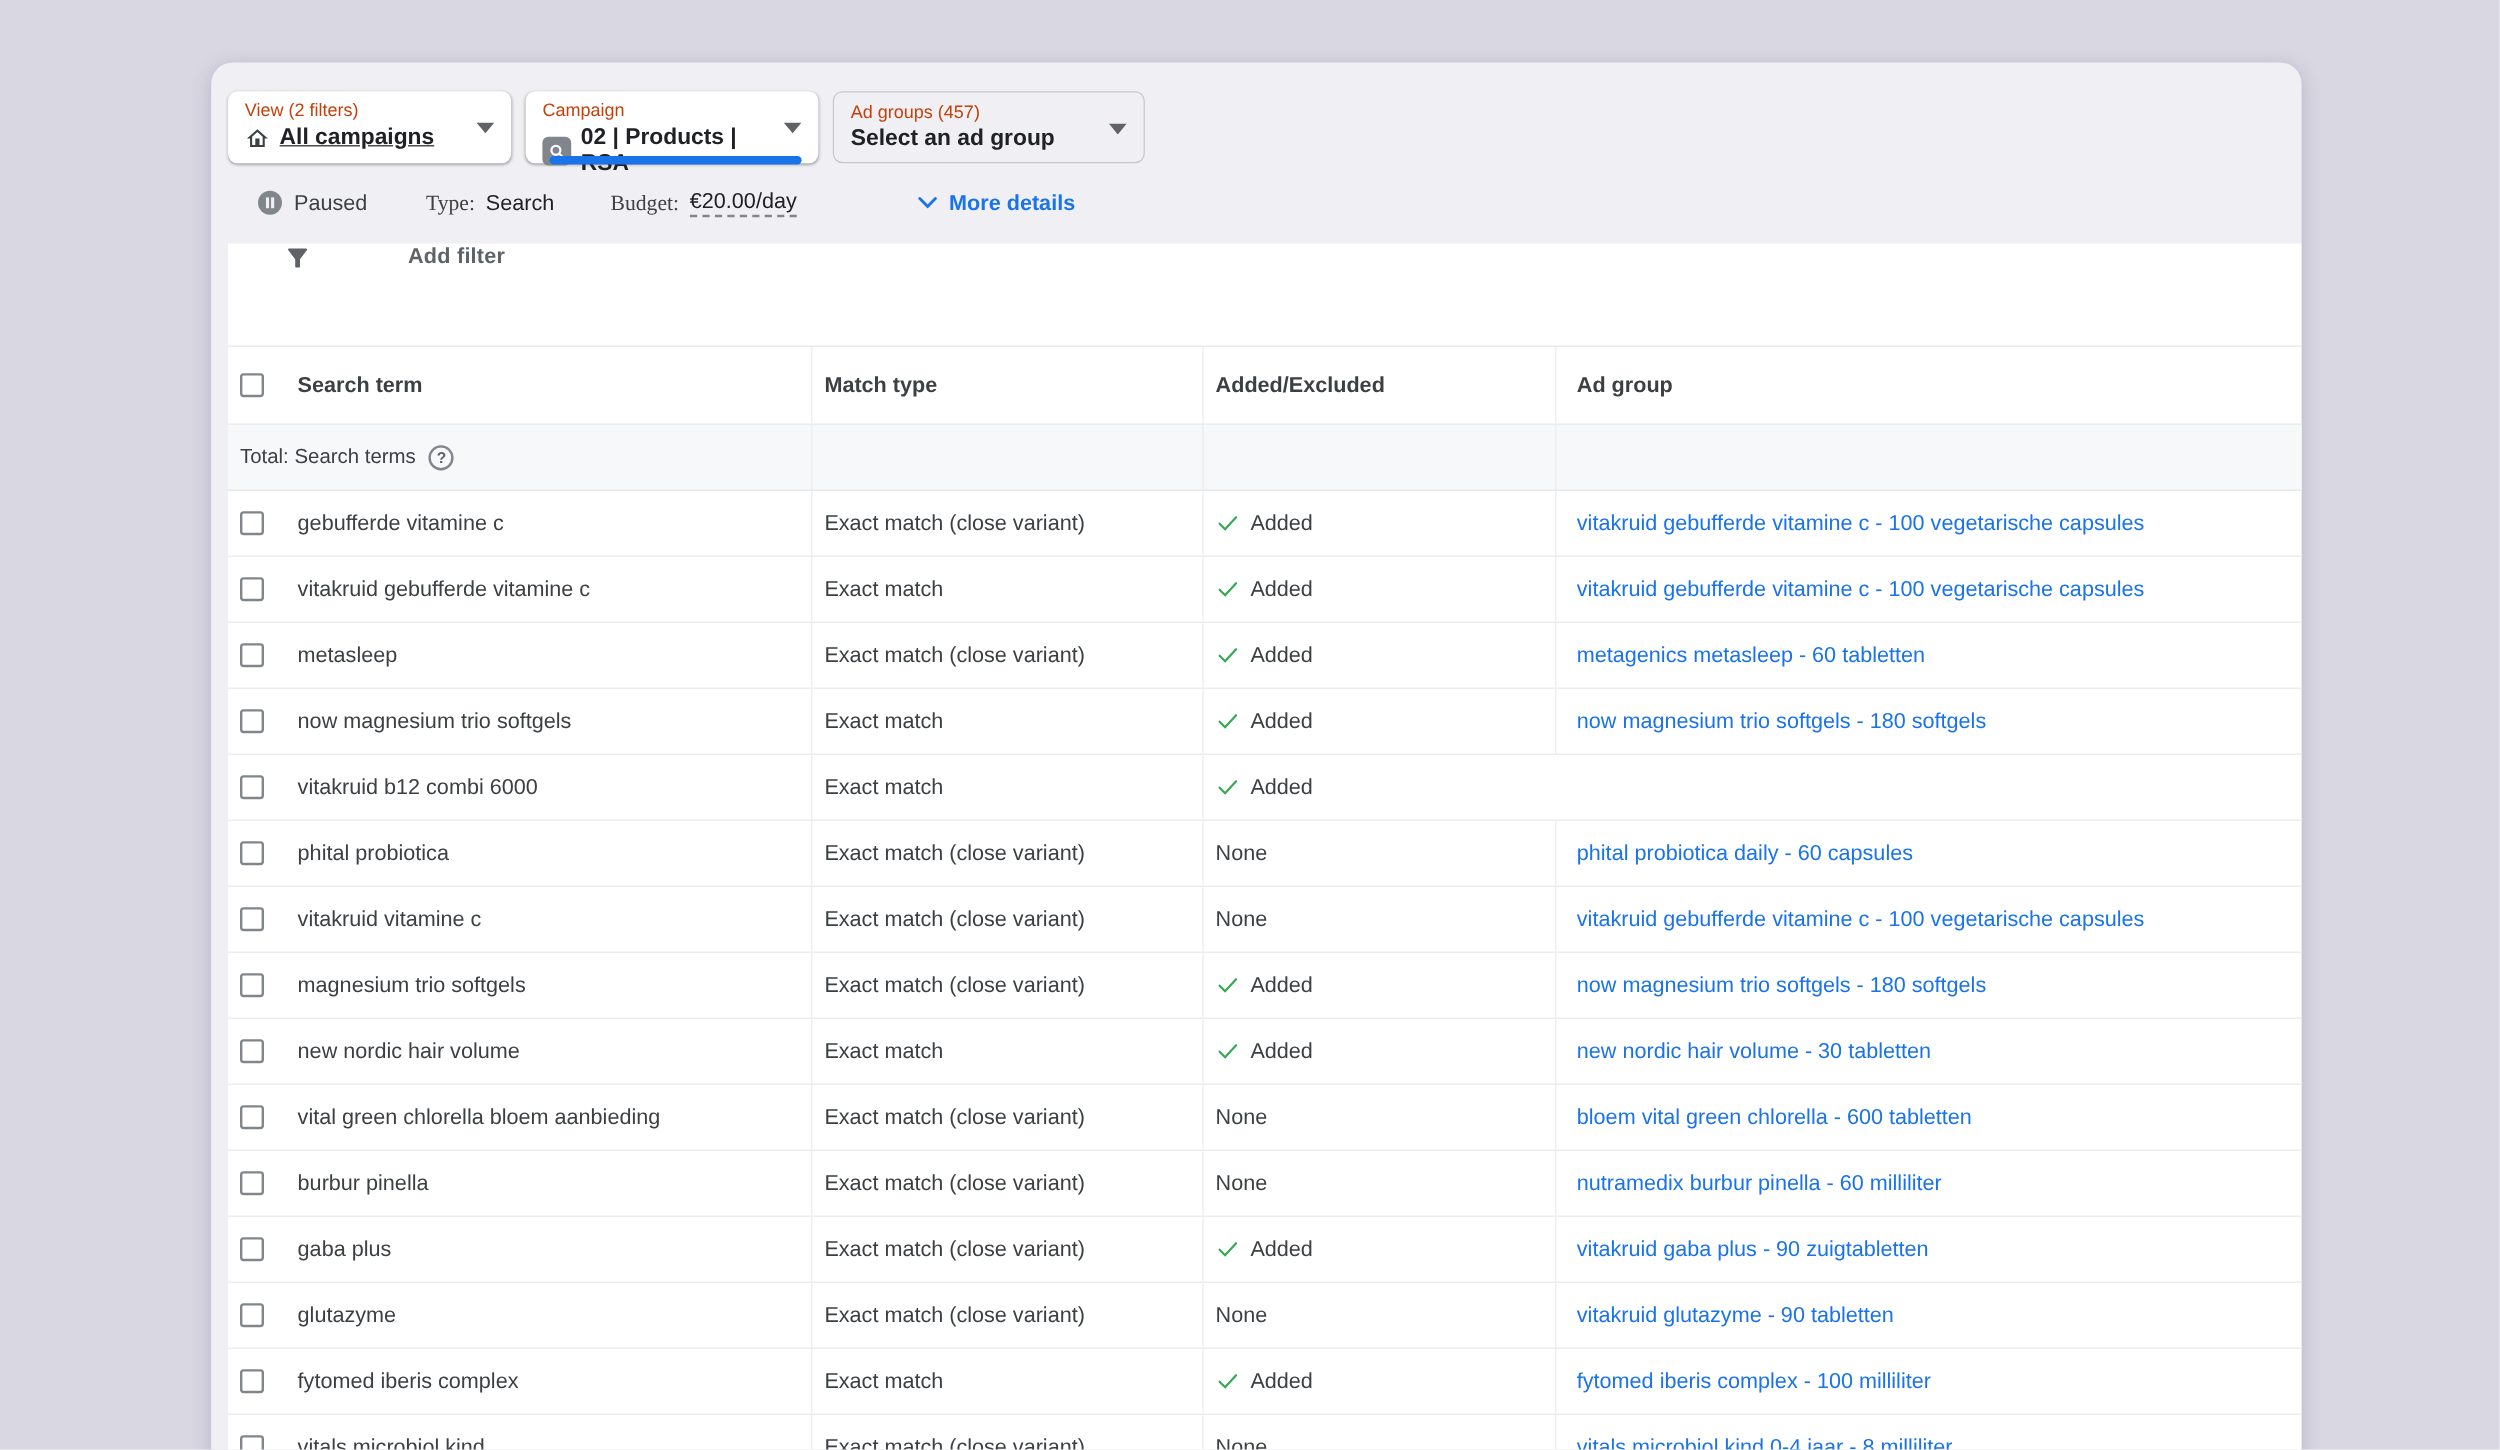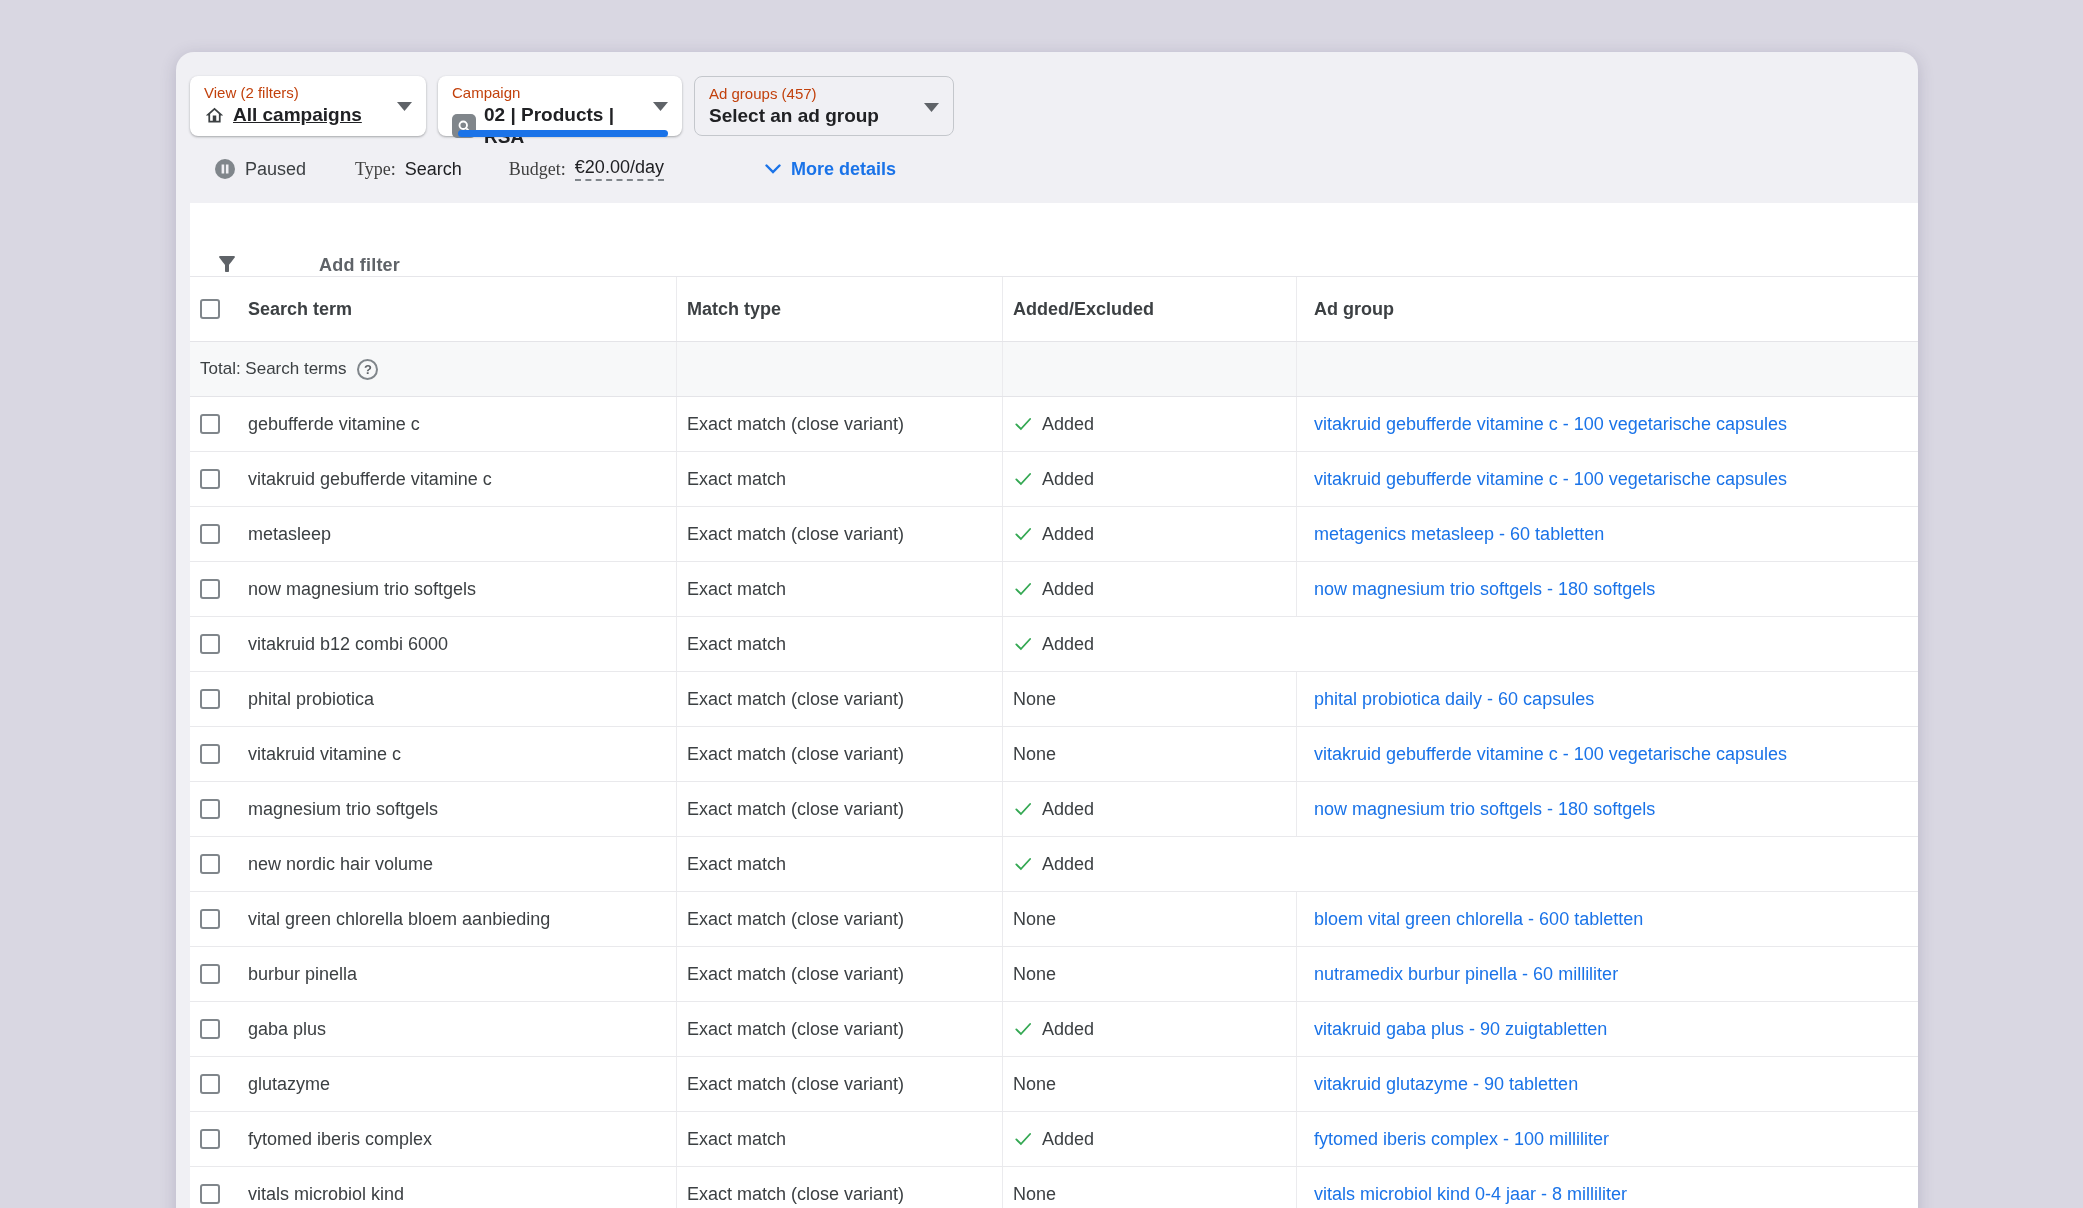--- a/index.html
+++ b/index.html
@@ -50,22 +50,22 @@
   .dark { color:#3c4043; }
   .darker { color:#202124; }
   .dashed-underline { border-bottom:2px dashed #80868b; padding-bottom:1px; cursor:pointer; }
   .blue { color:#1a73e8; font-weight:bold; }
   
   .panel {
     position:absolute; left:14px; right:0; top:151px; bottom:0;
     background:#ffffff;
   }
   .filter-row {
-    height:74px; display:flex; align-items:flex-end;
-    border-bottom:1px solid #e6e6ea; padding-left:25px; cursor:pointer;
+    height:86px; display:flex; align-items:flex-start;
+    border-bottom:1px solid #e6e6ea; padding-left:46px; cursor:pointer;
   }
   .filter-label { margin-left:80px; font-size:18px; font-weight:bold; color:#5f6368; letter-spacing:.2px; }
   .grid-row { display:grid; grid-template-columns:486px 326px 294px 1fr; }
   .cell { display:flex; align-items:center; min-width:0; }
   .cell.sep { border-left:1px solid #ebebee; }
   .c-term { padding-left:10px; gap:28px; }
   .c-match { padding-left:10px; }
   .c-added { padding-left:10px; gap:9px; }
   .c-adgroup { padding-left:17px; }
   .header-row { height:65px; border-bottom:1px solid #e4e4e8; }
@@ -372,20 +372,23 @@
       <span>Exact match</span>
     </div>
     <div class="cell sep c-added">
       <span class="check-ic">
         <svg width="20" height="20" viewBox="0 0 24 24" fill="none" stroke="#34a853" stroke-width="2.2" stroke-linecap="round">
                 <path d="M4 12.5 L9.5 18 L20.5 6"></path>
               </svg>
       </span>
       <span>Added</span>
     </div>
+    <div class="cell sep c-adgroup">
+      <a class="link">new nordic hair volume - 30 tabletten</a>
+    </div>
   </div>
 
   <div class="grid-row trow">
     <div class="cell c-term">
       <span class="checkbox"></span>
       <span>vital green chlorella bloem aanbieding</span>
     </div>
     <div class="cell sep c-match">
       <span>Exact match (close variant)</span>
     </div>

